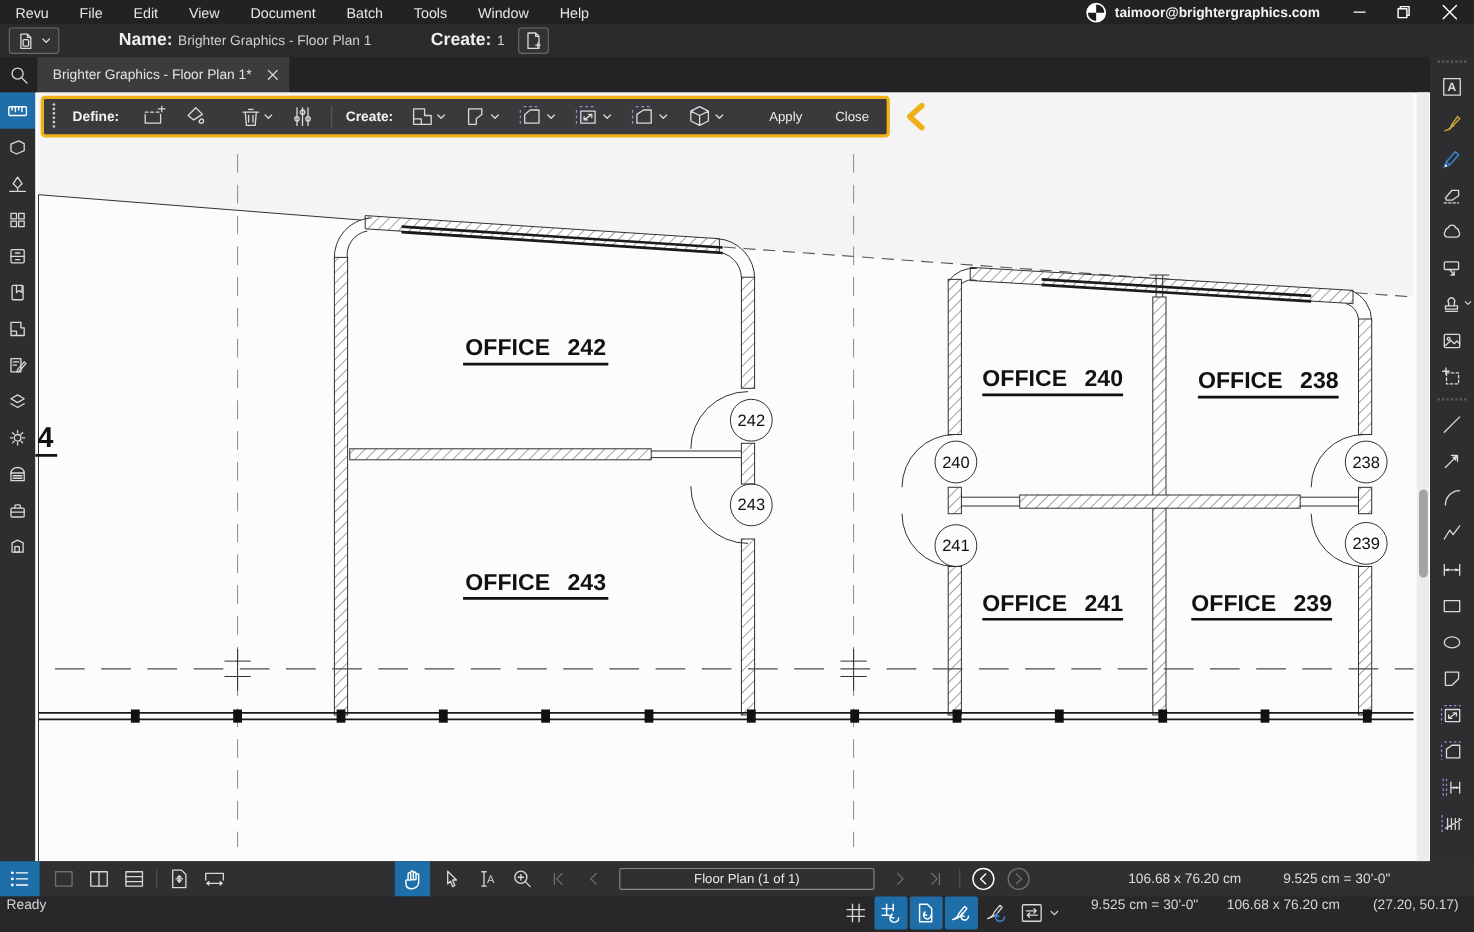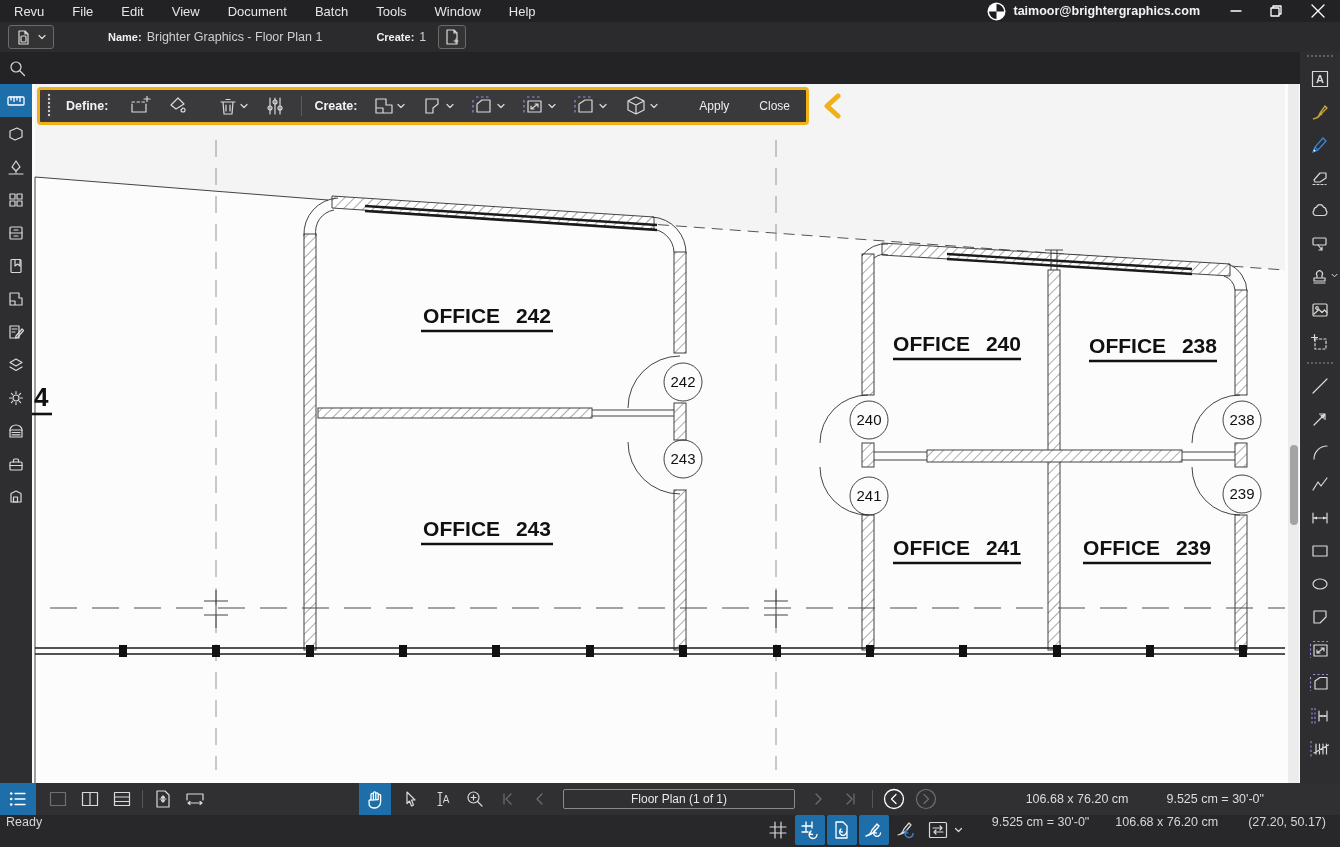--- a/index.html
+++ b/index.html
@@ -12,21 +12,21 @@
   .ln{stroke:#d9d9d9;fill:none;stroke-width:1.2;stroke-linecap:round;stroke-linejoin:round;}
   .lnw{stroke:#fff;fill:none;stroke-width:1.3;stroke-linecap:round;stroke-linejoin:round;}
   .dim{stroke:#6f6f6f;}
   .purp{stroke:#978ddb;}
   
   #titlebar{left:0;top:0;width:1340px;height:22px;background:#222224;}
   .menu-item{padding:0 14px;font-size:13px;color:#e6e6e6;height:22px;display:flex;align-items:center;cursor:default;}
   
   #filebar{left:0;top:22px;width:1340px;height:30px;background:#2b2b2d;}
   .fbtn{border:1px solid #6a6a6a;border-radius:3px;background:#333;height:24px;display:flex;align-items:center;justify-content:center;}
-  .flabel{font-weight:bold;color:#f0f0f0;font-size:11px;padding-left:40px;}
+  .flabel{font-weight:bold;color:#f0f0f0;font-size:16px;padding-left:40px;}
   .fval{color:#cfcfcf;font-size:12.5px;}
   
   #tabbar{left:0;top:52px;width:1340px;height:32px;background:#232325;}
   #doc-tab{background:#3c3c3e;height:32px;display:flex;align-items:center;padding:0 10px 0 14px;font-size:12.5px;color:#e2e2e2;}
   
   #left-rail{left:0;top:84px;width:32px;height:699px;background:#2e2e30;display:flex;flex-direction:column;}
   .lr-item{width:32px;height:33px;display:flex;align-items:center;justify-content:center;}
   #right-rail{left:1300px;top:52px;width:40px;height:731px;background:#2e2e30;display:flex;flex-direction:column;align-items:center;}
   .rr-item{width:40px;height:33px;display:flex;align-items:center;justify-content:center;position:relative;}
   .dotsep{width:26px;height:4px;margin:3px 0;border-top:2px dotted #5f5f5f;}
@@ -115,20 +115,26 @@
           <path class="ln" stroke="#4aa3e0" d="M9,12 H13 M11,10 V14"></path>
         </svg>
     </div>
   </div>
 
   <div id="tabbar" class="abs row">
     <div class="ico" style="width:34px;height:32px;">
       <svg width="17" height="17" viewBox="0 0 17 17">
           <circle cx="7" cy="7" r="5" class="ln"></circle>
           <path class="ln" d="M11,11 L15.5,15.5"></path>
+        </svg>
+    </div>
+    <div id="doc-tab">
+      <span>Brighter Graphics - Floor Plan 1*</span>
+      <svg width="10" height="10" viewBox="0 0 10 10" style="margin-left:14px;">
+          <path class="ln" d="M1,1 L9,9 M9,1 L1,9"></path>
         </svg>
     </div>
     <div style="flex:1"></div>
     <div class="ico" style="width:30px;height:32px;">
       <svg width="11" height="7" viewBox="0 0 11 7">
           <path class="ln" d="M1,1 L5.5,5.5 L10,1"></path>
         </svg>
     </div>
   </div>
 

